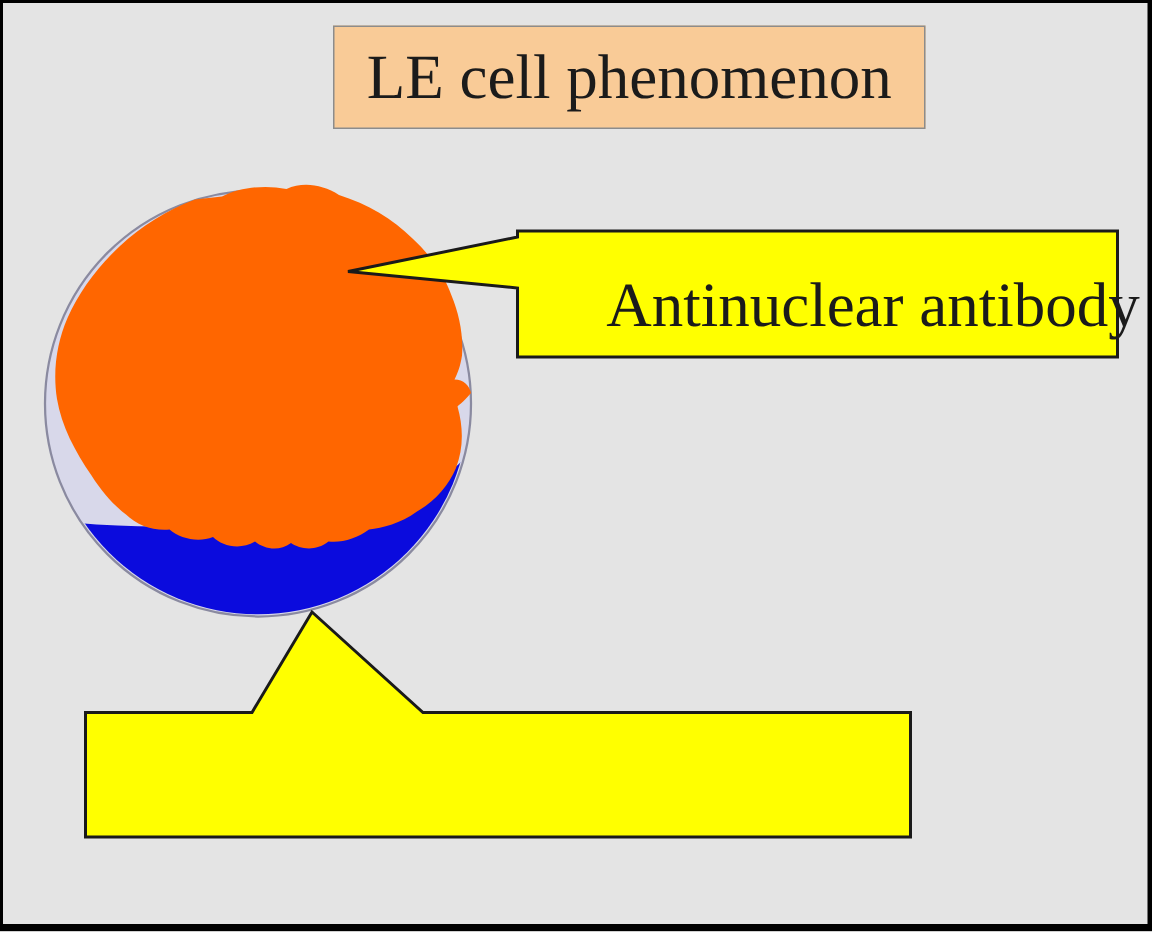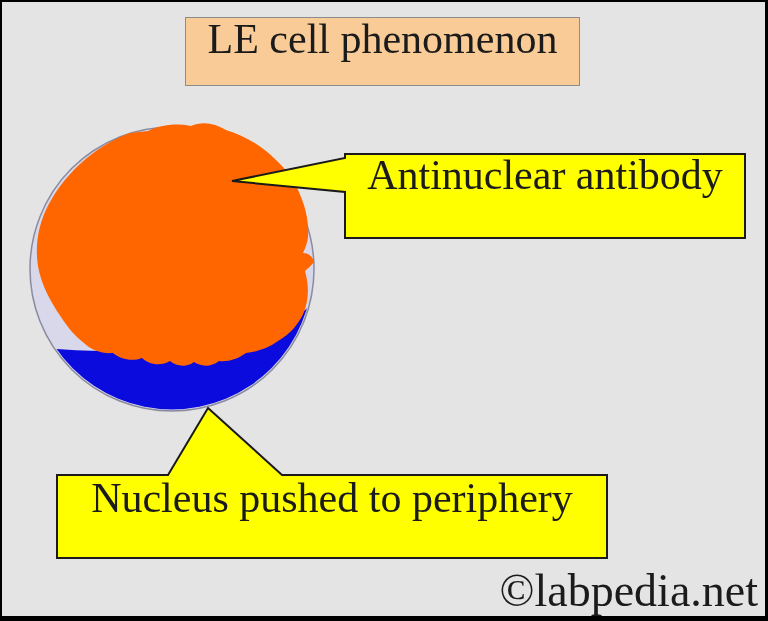--- a/index.html
+++ b/index.html
@@ -31,24 +31,26 @@
   .callout-shape {
     fill: var(--callout-fill, #ffff00);
     stroke: var(--callout-border, #1a1a1a);
     stroke-width: 2;
     stroke-linejoin: miter;
   }
   
   .label {
     position: absolute;
     display: flex;
+    align-items: center;
     justify-content: center;
     color: var(--text, #1b1b1b);
     white-space: nowrap;
     line-height: 1;
+    margin-left: 37px;
   }
   .title-box {
     left: 185px; top: 17px;
     width: 395px; height: 69px;
     background: var(--title-box-fill, #f9cb97);
     border: 1px solid var(--title-box-border, #8c8c8c);
     box-sizing: border-box;
     font-size: 42px;
   }
   .antibody-label {
@@ -130,23 +132,17 @@
   </svg>
 
   <div class="label title-box">
     <span>LE cell phenomenon</span>
   </div>
 
   <div class="label antibody-label">
     <span>Antinuclear antibody</span>
   </div>
 
-  <div class="label nucleus-label">
-    <span>Nucleus pushed to periphery</span>
-  </div>
 
-  <div class="watermark">
-    <span>©labpedia.net</span>
-  </div>
 
   <div class="frame"></div>
 
 </div>
 
 </body></html>

